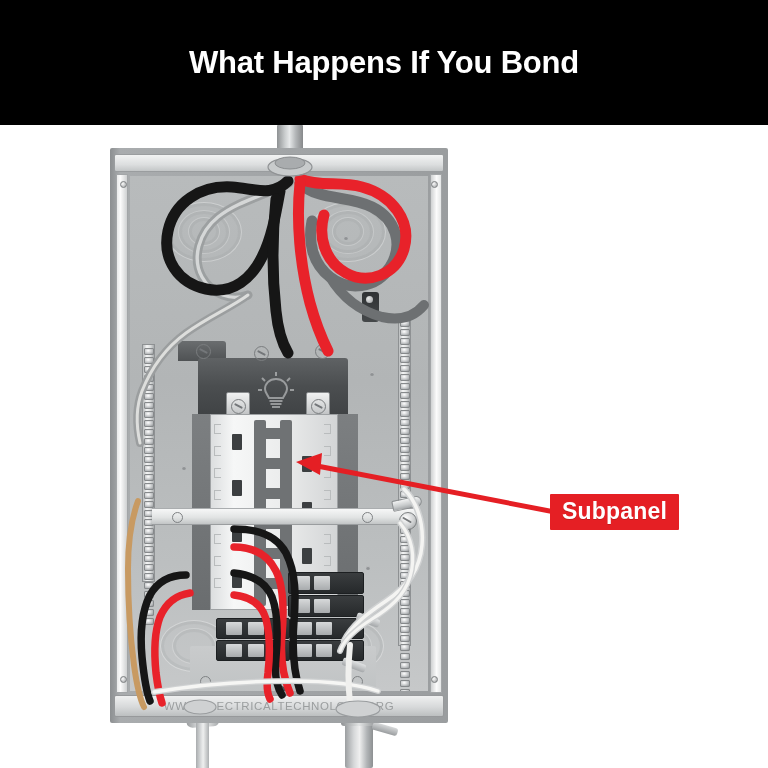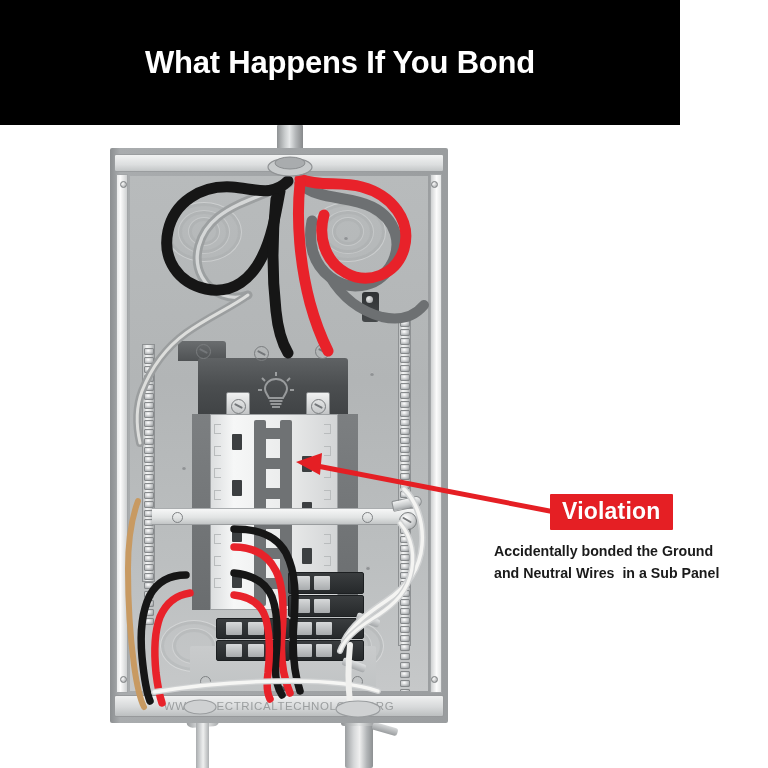--- a/index.html
+++ b/index.html
@@ -12,21 +12,21 @@
     height: 768px;
     position: relative;
     overflow: hidden;
     font-family: "Liberation Sans", sans-serif;
   }
 
   
   #header-banner {
     position: absolute;
     left: 0; top: 0;
-    width: 680px;
+    width: 768px;
     height: 125px;
     background: #000000;
     display: flex;
     flex-direction: column;
     align-items: center;
     justify-content: center;
   }
   .title-line {
     color: #ffffff;
     font-family: "Liberation Sans", sans-serif;
@@ -705,21 +705,17 @@
     <ellipse cx="200" cy="582" rx="16" ry="7" fill="#cfd1d2" stroke="#9a9d9f" stroke-width="1.2"></ellipse>
     <ellipse cx="358" cy="584" rx="22" ry="8" fill="#cfd1d2" stroke="#9a9d9f" stroke-width="1.2"></ellipse>
 
     <g>
       <line x1="560" y1="388" x2="312" y2="340" stroke="#e51f24" stroke-width="5"></line>
       <polygon points="296,337 322,328 320,350" fill="#e51f24"></polygon>
     </g>
   </svg>
 
   <div id="violation-badge">
-    <span id="violation-badge-label">Violation</span>
+    <span id="violation-badge-label">Subpanel</span>
   </div>
 
-  <div id="violation-caption">
-    <div class="caption-line">Accidentally bonded the Ground</div>
-    <div class="caption-line">and Neutral Wires  in a Sub Panel</div>
-  </div>
 
 </div>
 
 </body></html>

